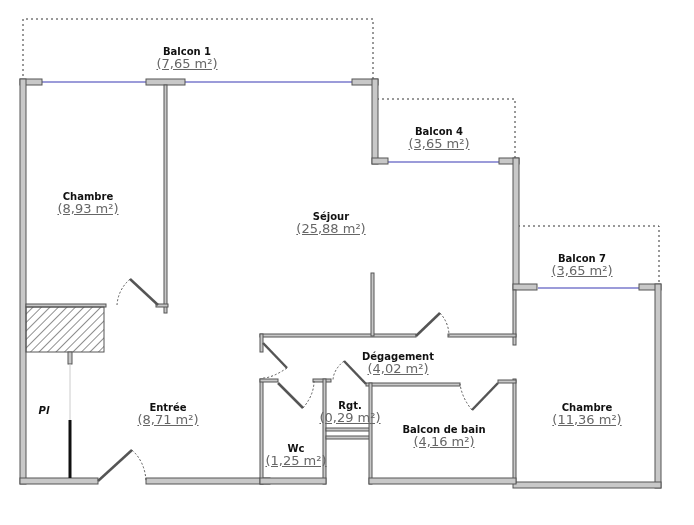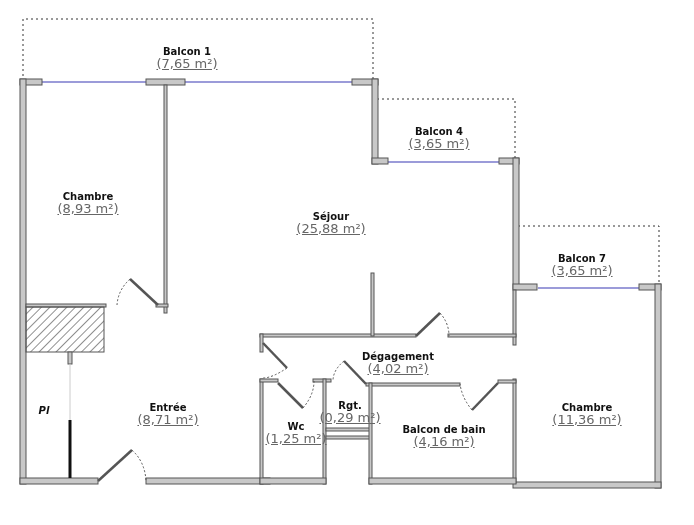--- a/index.html
+++ b/index.html
@@ -146,21 +146,21 @@
     <span class="n">Entrée</span>
     <span class="a">(8,71 m²)</span>
   </div>
   <div class="lbl" style="left:44px;top:405px;font-style:italic;">
     <span class="n">Pl</span>
   </div>
   <div class="lbl" style="left:350px;top:400px;">
     <span class="n">Rgt.</span>
     <span class="a">(0,29 m²)</span>
   </div>
-  <div class="lbl" style="left:296px;top:421px;">
+  <div class="lbl" style="left:296px;top:443px;">
     <span class="n">Wc</span>
     <span class="a">(1,25 m²)</span>
   </div>
   <div class="lbl" style="left:444px;top:424px;">
     <span class="n">Balcon de bain</span>
     <span class="a">(4,16 m²)</span>
   </div>
 </div>
 
 </body></html>

